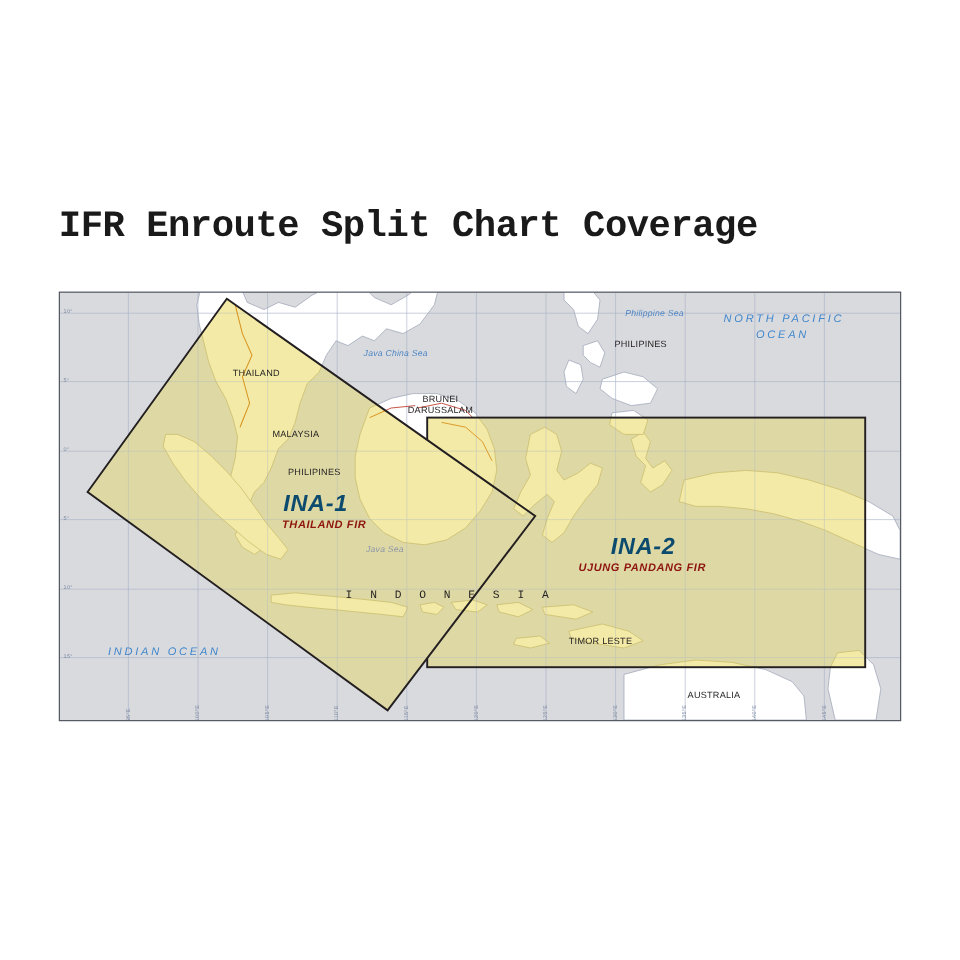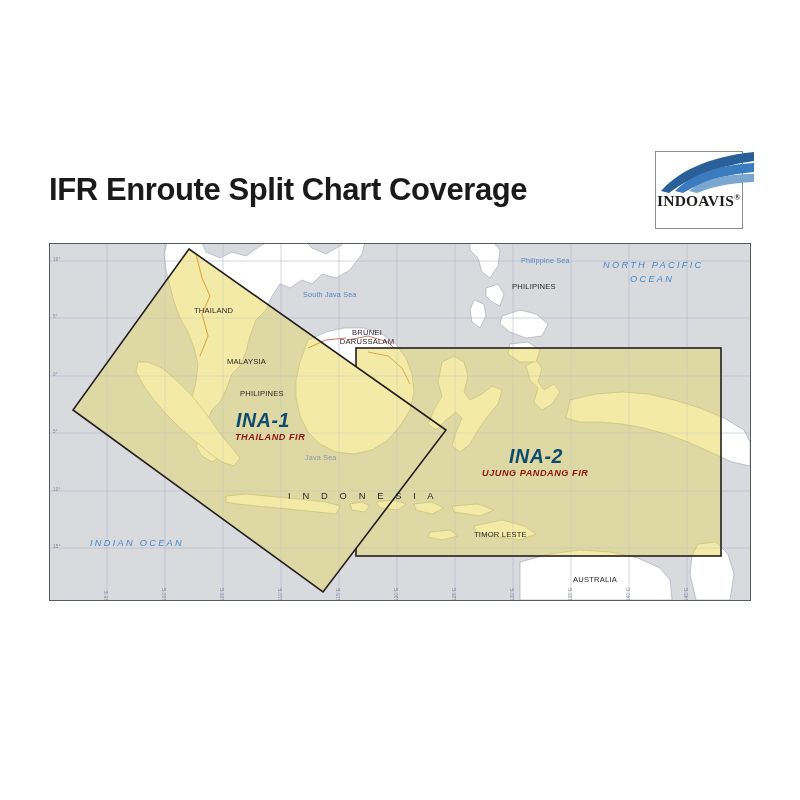--- a/index.html
+++ b/index.html
@@ -12,21 +12,21 @@
   #page{position:absolute;left:0;top:0;width:800px;height:800px;}
 
   
   #header{
     position:absolute;left:0;top:148px;width:800px;height:90px;
   }
   #title{
     position:absolute;left:49px;top:24px;
     font-size:31px;font-weight:bold;color:#1a1a1a;
     letter-spacing:-0.4px;white-space:nowrap;
-    font-family:Liberation Sans, sans-serif;
+    font-family:Liberation Mono, monospace;
   }
   
   #logo{
     position:absolute;left:655px;top:3px;width:102px;height:80px;
   }
   #logo .frame{
     position:absolute;left:0;top:0;width:88px;height:78px;
     border:1px solid #8e8e8e;box-sizing:border-box;background:#fff;
   }
   #logo svg{position:absolute;left:0;top:0;}
@@ -63,24 +63,24 @@
   .country{
     font-size:7.6px;color:#231f20;letter-spacing:0.2px;
     font-family:"Liberation Sans",sans-serif;
   }
   .country2{
     font-size:7.6px;color:#231f20;letter-spacing:0.2px;text-align:center;
     font-family:"Liberation Sans",sans-serif;line-height:9px;
   }
   .indonesia{
     font-size:9.4px;color:#231f20;letter-spacing:4.6px;font-weight:500;
-    font-family:Liberation Sans, sans-serif;
+    font-family:Liberation Mono, monospace;
   }
   .sea{
-    font-size:7.2px;color:#4d86c4;letter-spacing:0.2px;
+    font-size:7.2px;color:#4d86c4;font-style:italic;letter-spacing:0.2px;
     font-family:"Liberation Sans",sans-serif;
   }
   .ocean{
     font-size:9.2px;color:#3f86cb;font-style:italic;letter-spacing:2.3px;
     font-family:"Liberation Sans",sans-serif;text-align:right;line-height:13px;
   }
   .ina-code{
     font-size:19.5px;color:#0c4a6e;font-style:italic;font-weight:bold;
     letter-spacing:0.6px;font-family:"Liberation Sans",sans-serif;
   }
@@ -90,29 +90,20 @@
   }
 </style>
 </head>
 <body>
 
 <div id="page">
 
   <div id="header">
     <div id="title">IFR Enroute Split Chart Coverage</div>
 
-    <div id="logo">
-      <div class="frame"></div>
-      <svg width="102" height="80" viewBox="0 0 102 80">
-        <path d="M6 40 C22 22 50 6 99 1 L99 10 C56 16 30 30 14 42 Z" fill="#2a6099"></path>
-        <path d="M20 40 C34 26 58 14 99 12 L99 21 C64 24 42 34 28 42 Z" fill="#3b7bbf"></path>
-        <path d="M34 40 C46 30 66 23 99 23 L99 31 C72 32 54 37 42 42 Z" fill="#7aa6d0"></path>
-      </svg>
-      <div class="word"><span>INDOAVIS</span><sup>®</sup></div>
-    </div>
   </div>
 
   <div id="map">
 
     <svg id="mapsvg" width="700" height="356" viewBox="0 0 700 356">
       <defs>
 
         <g id="lands">
 
           <path d="M118 -6 L150 -6 L156 8 L170 14 L182 8 L196 12 L210 2 L226 -6 L252 -6
@@ -285,21 +276,21 @@
       <div class="lon-tick" style="left:233px;top:352px">110°E</div>
       <div class="lon-tick" style="left:291px;top:352px">115°E</div>
       <div class="lon-tick" style="left:349px;top:352px">120°E</div>
       <div class="lon-tick" style="left:407px;top:352px">125°E</div>
       <div class="lon-tick" style="left:465px;top:352px">130°E</div>
       <div class="lon-tick" style="left:523px;top:352px">135°E</div>
       <div class="lon-tick" style="left:581px;top:352px">140°E</div>
       <div class="lon-tick" style="left:639px;top:352px">145°E</div>
     </div>
 
-    <div class="mlabel sea" style="left:253px;top:46px">South Java Sea</div>
+    <div class="mlabel sea" style="left:253px;top:46px">Java China Sea</div>
     <div class="mlabel sea" style="left:471px;top:12px">Philippine Sea</div>
     <div class="mlabel sea" style="left:255px;top:209px;color:#8d96a8">Java Sea</div>
     <div class="mlabel ocean" style="left:553px;top:15px">NORTH PACIFIC</div>
     <div class="mlabel ocean" style="left:580px;top:29px">OCEAN</div>
     <div class="mlabel ocean" style="left:40px;top:293px">INDIAN OCEAN</div>
 
     <div class="mlabel country" style="left:144px;top:62px">THAILAND</div>
     <div class="mlabel country" style="left:177px;top:113px">MALAYSIA</div>
     <div class="mlabel country" style="left:190px;top:145px">PHILIPINES</div>
     <div class="mlabel country2" style="left:278px;top:84px;width:78px">

